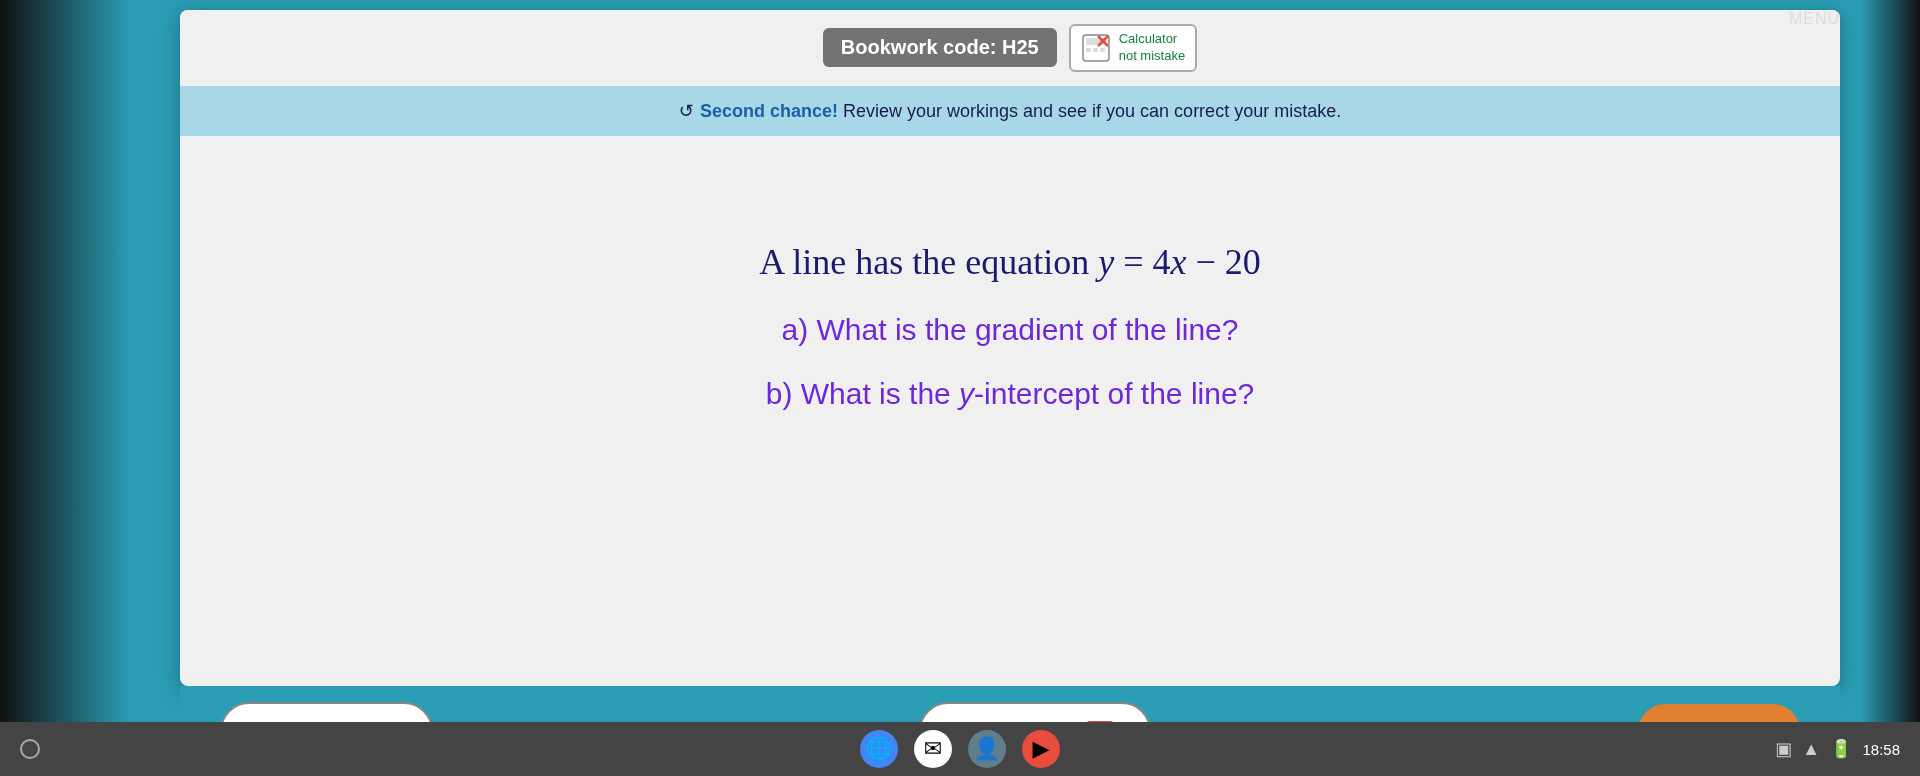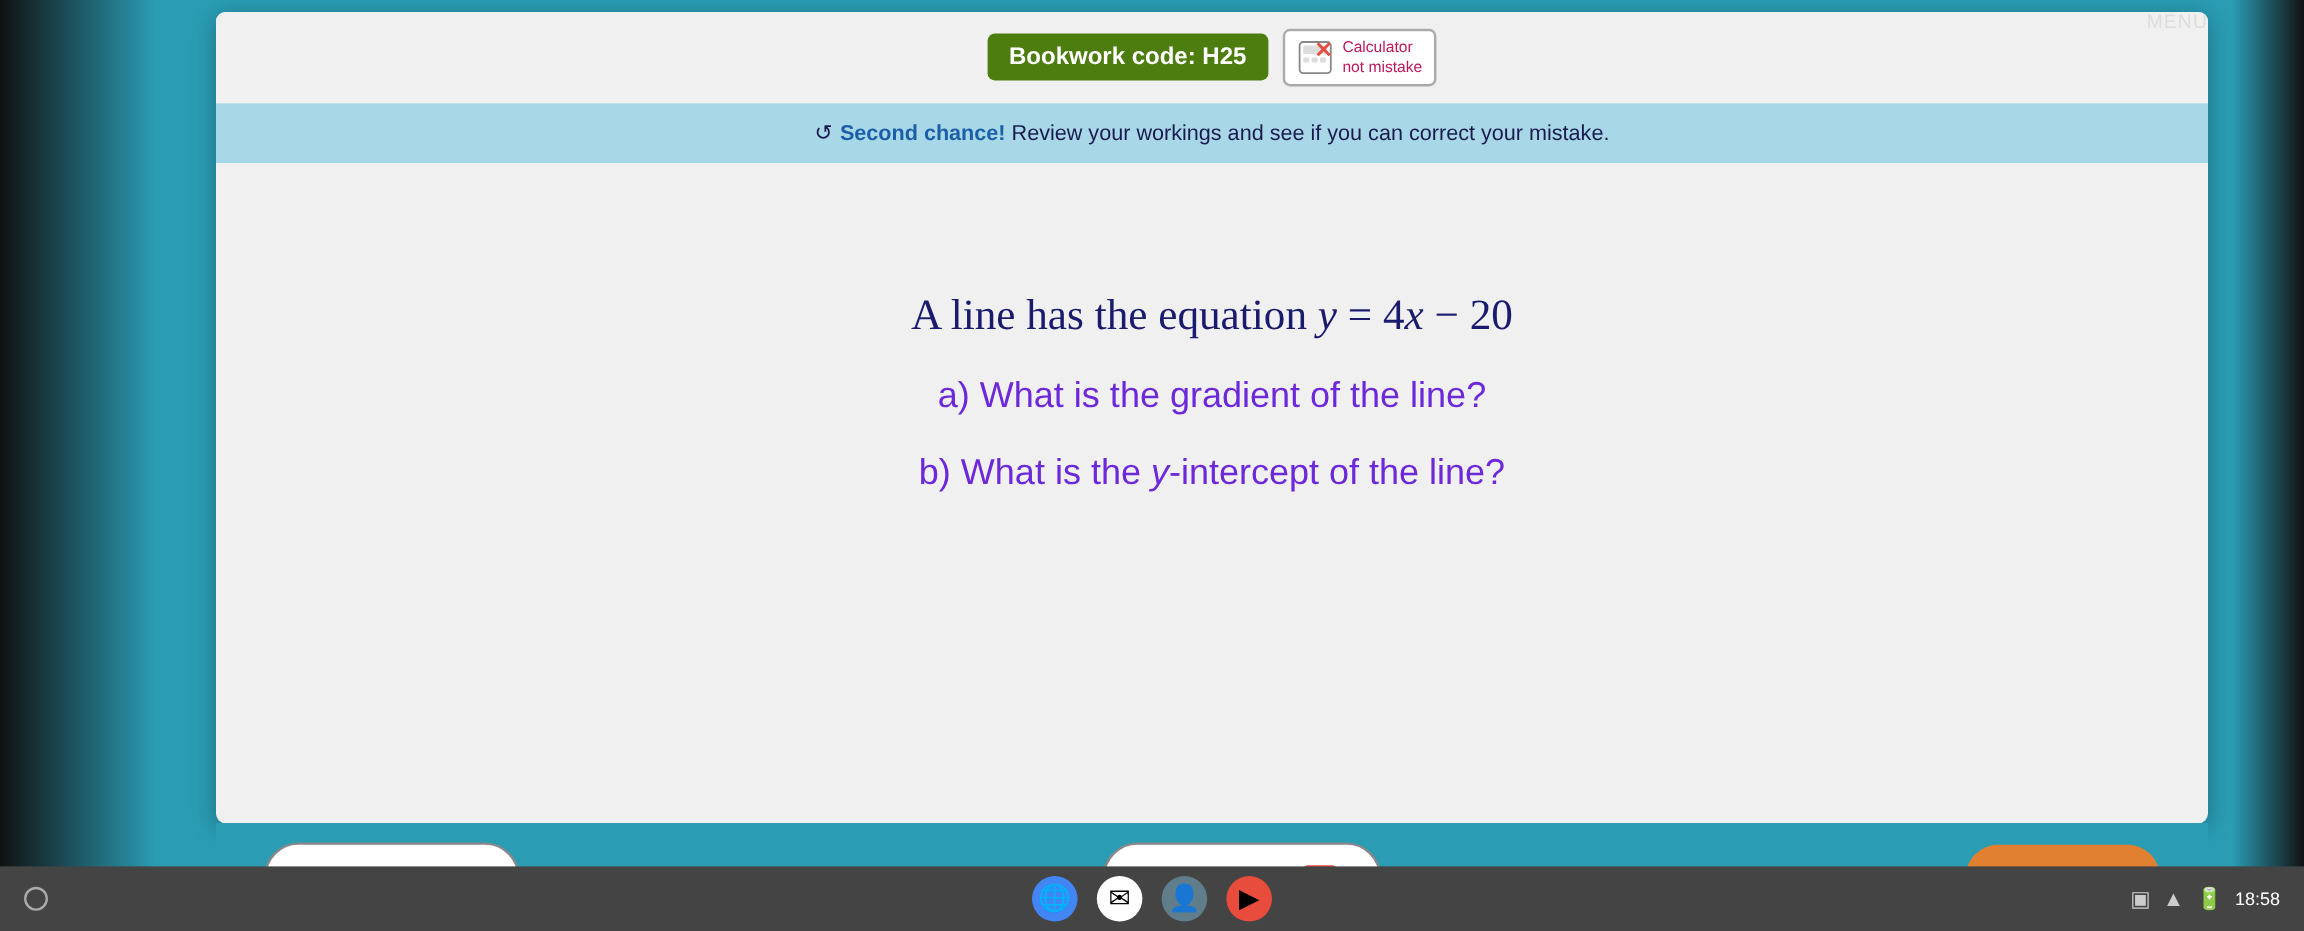--- a/index.html
+++ b/index.html
@@ -47,21 +47,21 @@
       display: flex;
       justify-content: center;
       align-items: center;
       padding: 14px 20px;
       background: #f0f0f0;
       gap: 12px;
       position: relative;
     }
 
     .bookwork-badge {
-      background: #4d7c0f;
+      background: #737373;
       color: white;
       padding: 8px 18px;
       border-radius: 6px;
       font-size: 20px;
       font-weight: bold;
       font-family: Arial, sans-serif;
     }
 
     .calculator-badge {
       display: flex;
@@ -79,21 +79,21 @@
       height: 30px;
     }
 
     .calc-icon svg {
       width: 30px;
       height: 30px;
     }
 
     .calc-text {
       font-size: 13px;
-      color: #be185d;
+      color: #15803d;
       font-family: Arial, sans-serif;
       line-height: 1.3;
     }
 
     
     .second-chance-banner {
       background: #a8d8e8;
       padding: 14px 52px;
       font-size: 18px;
       color: #1a1a4e;

